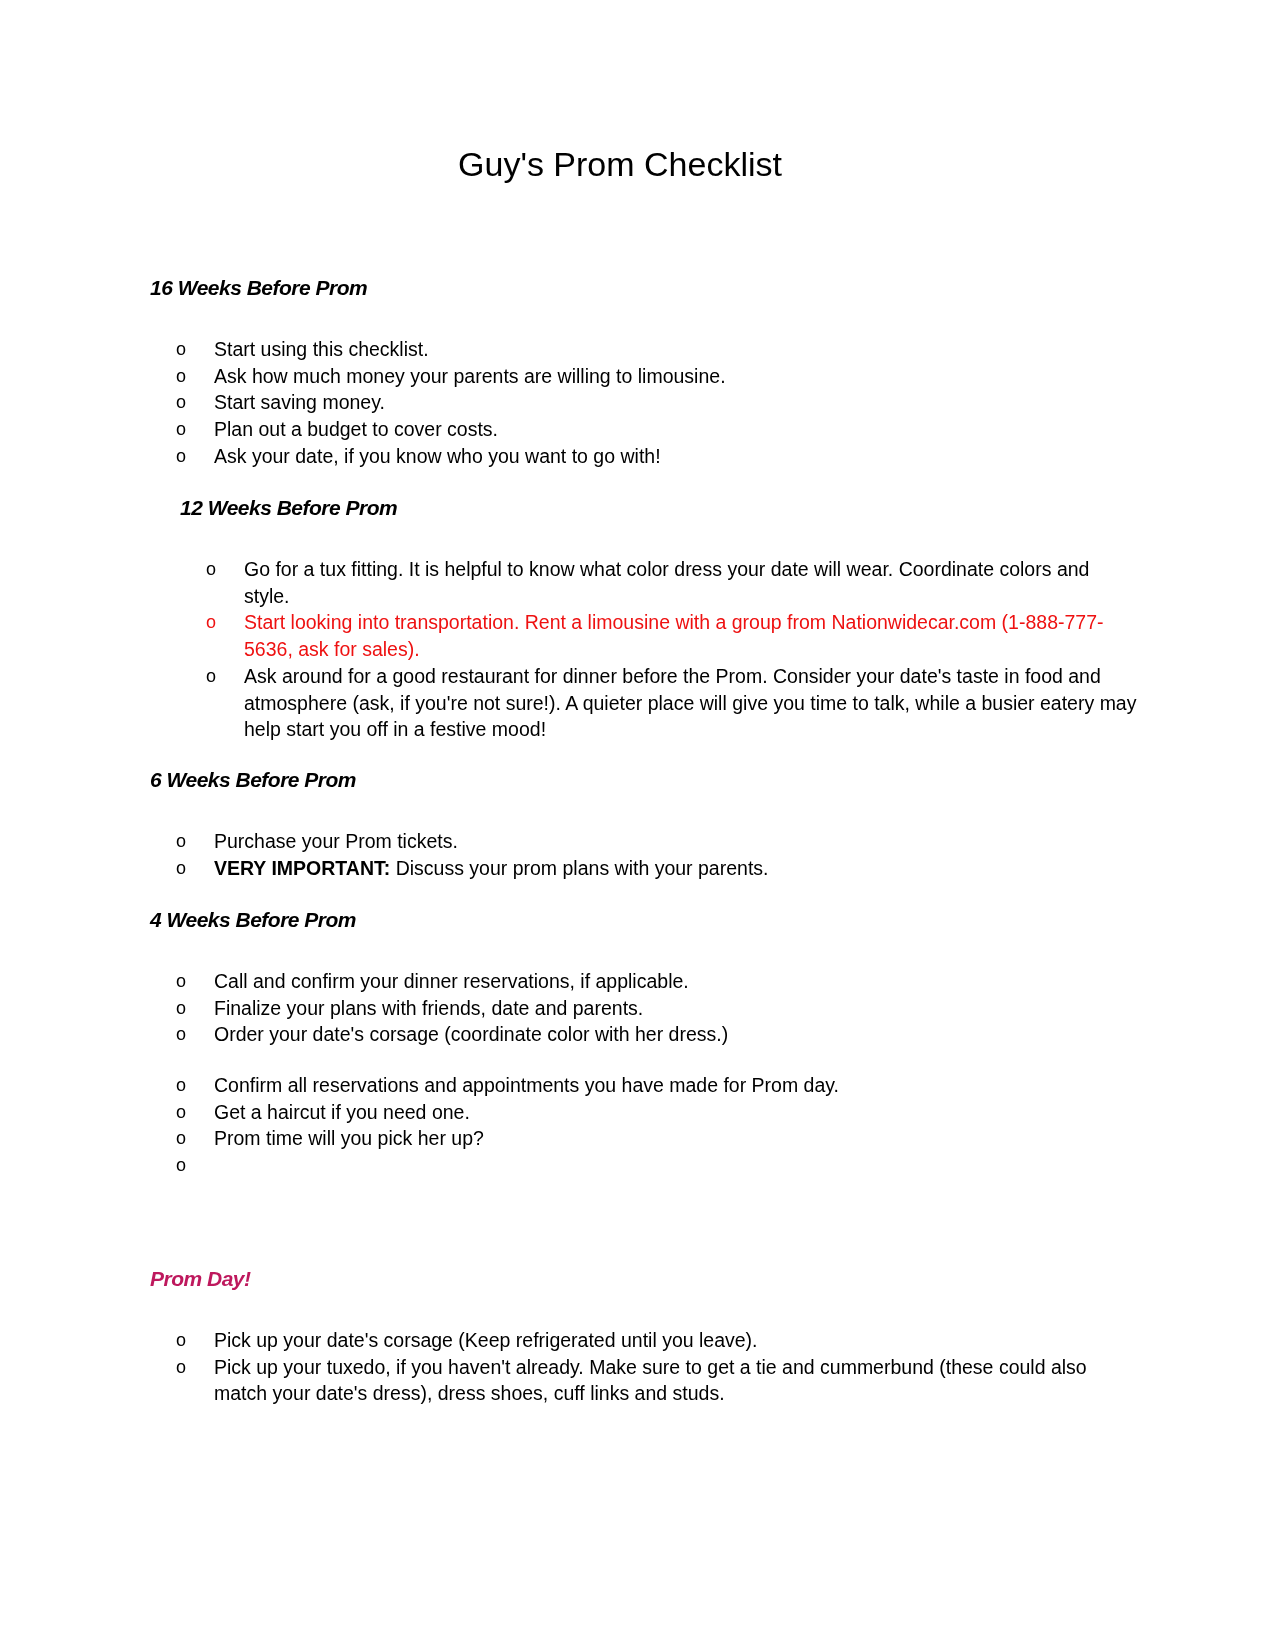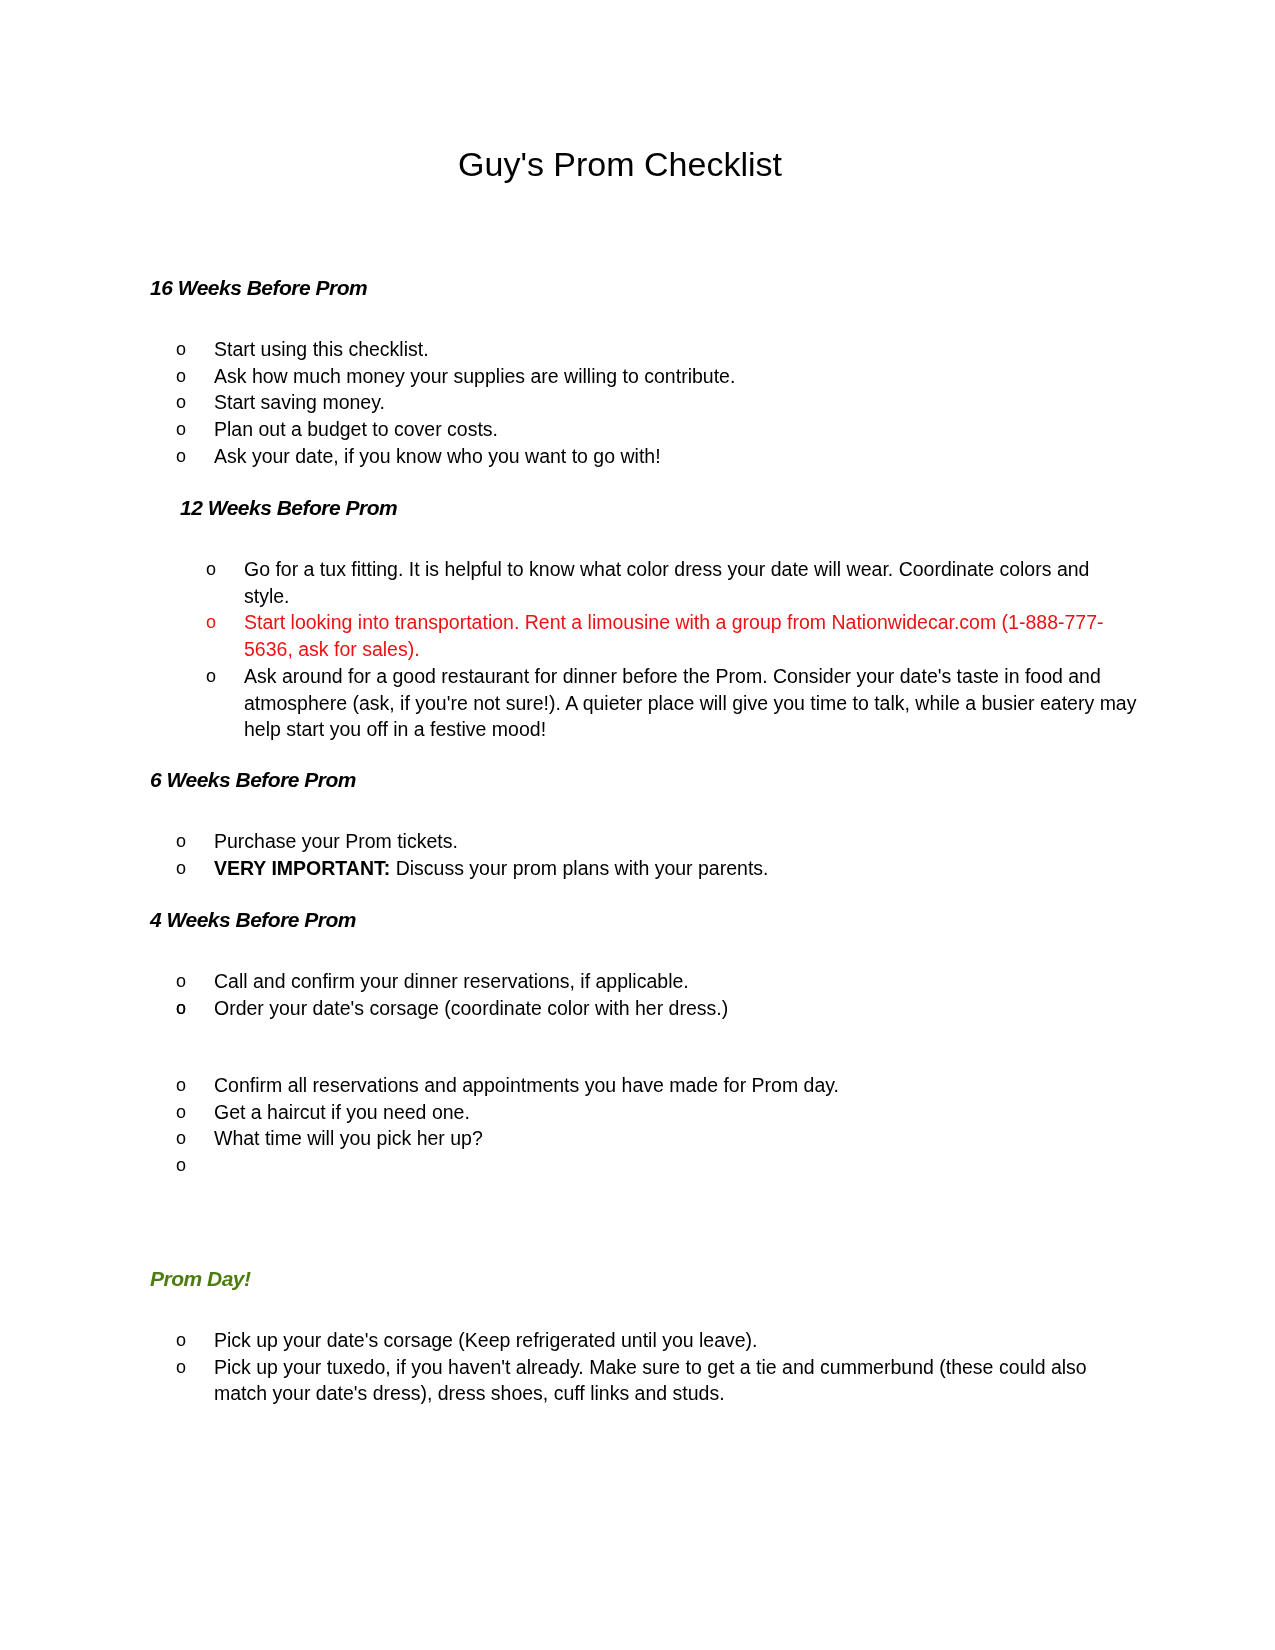--- a/index.html
+++ b/index.html
@@ -3,38 +3,38 @@
 <meta charset="utf-8">
 <style>
   html, body { margin: 0; padding: 0; background: #ffffff; }
   body { width: 1275px; height: 1650px; position: relative; overflow: hidden;
          font-family: "Liberation Sans", sans-serif; color: #000; }
   .title { position: absolute; top: 122px; left: 0; width: 1240px; text-align: center;
            font-family: "Liberation Sans", sans-serif; font-size: 34px; font-weight: normal; }
   .section { position: absolute; left: 150px; width: 960px; }
   .heading { font-family: Liberation Sans, sans-serif; font-style: italic; font-weight: bold;
              font-size: 21px; letter-spacing: -0.5px; margin: 0 0 34px 0; height: 28px; line-height: 28px; }
-  .heading.red { color: #4d7c0f; }
+  .heading.red { color: #be185d; }
   ul { list-style: none; margin: 0; padding: 0; }
   li { position: relative; padding-left: 64px; font-family: "Liberation Sans", sans-serif;
        font-size: 19.5px; line-height: 26.7px; }
   li .bullet { position: absolute; left: 26px; top: 0; font-size: 18px; }
   li.red { color: #ee1111; }
   b { font-weight: bold; }
 </style>
 </head>
 <body>
 
 <h1 class="title">Guy's Prom Checklist</h1>
 
 <div class="section" style="top:274px;">
   <div class="heading">16 Weeks Before Prom</div>
   <ul>
     <li><span class="bullet">o</span><span>Start using this checklist.</span></li>
-    <li><span class="bullet">o</span><span>Ask how much money your supplies are willing to contribute.</span></li>
+    <li><span class="bullet">o</span><span>Ask how much money your parents are willing to limousine.</span></li>
     <li><span class="bullet">o</span><span>Start saving money.</span></li>
     <li><span class="bullet">o</span><span>Plan out a budget to cover costs.</span></li>
     <li><span class="bullet">o</span><span>Ask your date, if you know who you want to go with!</span></li>
   </ul>
 </div>
 
 <div class="section" style="top:494px;margin-left:30px;">
   <div class="heading">12 Weeks Before Prom</div>
   <ul>
     <li><span class="bullet">o</span><span>Go for a tux fitting. It is helpful to know what color dress your date will wear. Coordinate colors and style.</span></li>
@@ -48,30 +48,30 @@
   <ul>
     <li><span class="bullet">o</span><span>Purchase your Prom tickets.</span></li>
     <li><span class="bullet">o</span><b>VERY IMPORTANT:</b><span> Discuss your prom plans with your parents.</span></li>
   </ul>
 </div>
 
 <div class="section" style="top:906px;">
   <div class="heading">4 Weeks Before Prom</div>
   <ul>
     <li><span class="bullet">o</span><span>Call and confirm your dinner reservations, if applicable.</span></li>
-    <li><span class="bullet">o</span></li>
+    <li><span class="bullet">o</span><span>Finalize your plans with friends, date and parents.</span></li>
     <li><span class="bullet">o</span><span>Order your date's corsage (coordinate color with her dress.)</span></li>
   </ul>
 </div>
 
 <div class="section" style="top:1072px;">
   <ul>
     <li><span class="bullet">o</span><span>Confirm all reservations and appointments you have made for Prom day.</span></li>
     <li><span class="bullet">o</span><span>Get a haircut if you need one.</span></li>
-    <li><span class="bullet">o</span><span>What time will you pick her up?</span></li>
+    <li><span class="bullet">o</span><span>Prom time will you pick her up?</span></li>
     <li><span class="bullet">o</span></li>
   </ul>
 </div>
 
 <div class="section" style="top:1265px;">
   <div class="heading red">Prom Day!</div>
   <ul>
     <li><span class="bullet">o</span><span>Pick up your date's corsage (Keep refrigerated until you leave).</span></li>
     <li><span class="bullet">o</span><span>Pick up your tuxedo, if you haven't already. Make sure to get a tie and cummerbund (these could also match your date's dress), dress shoes, cuff links and studs.</span></li>
   </ul>

